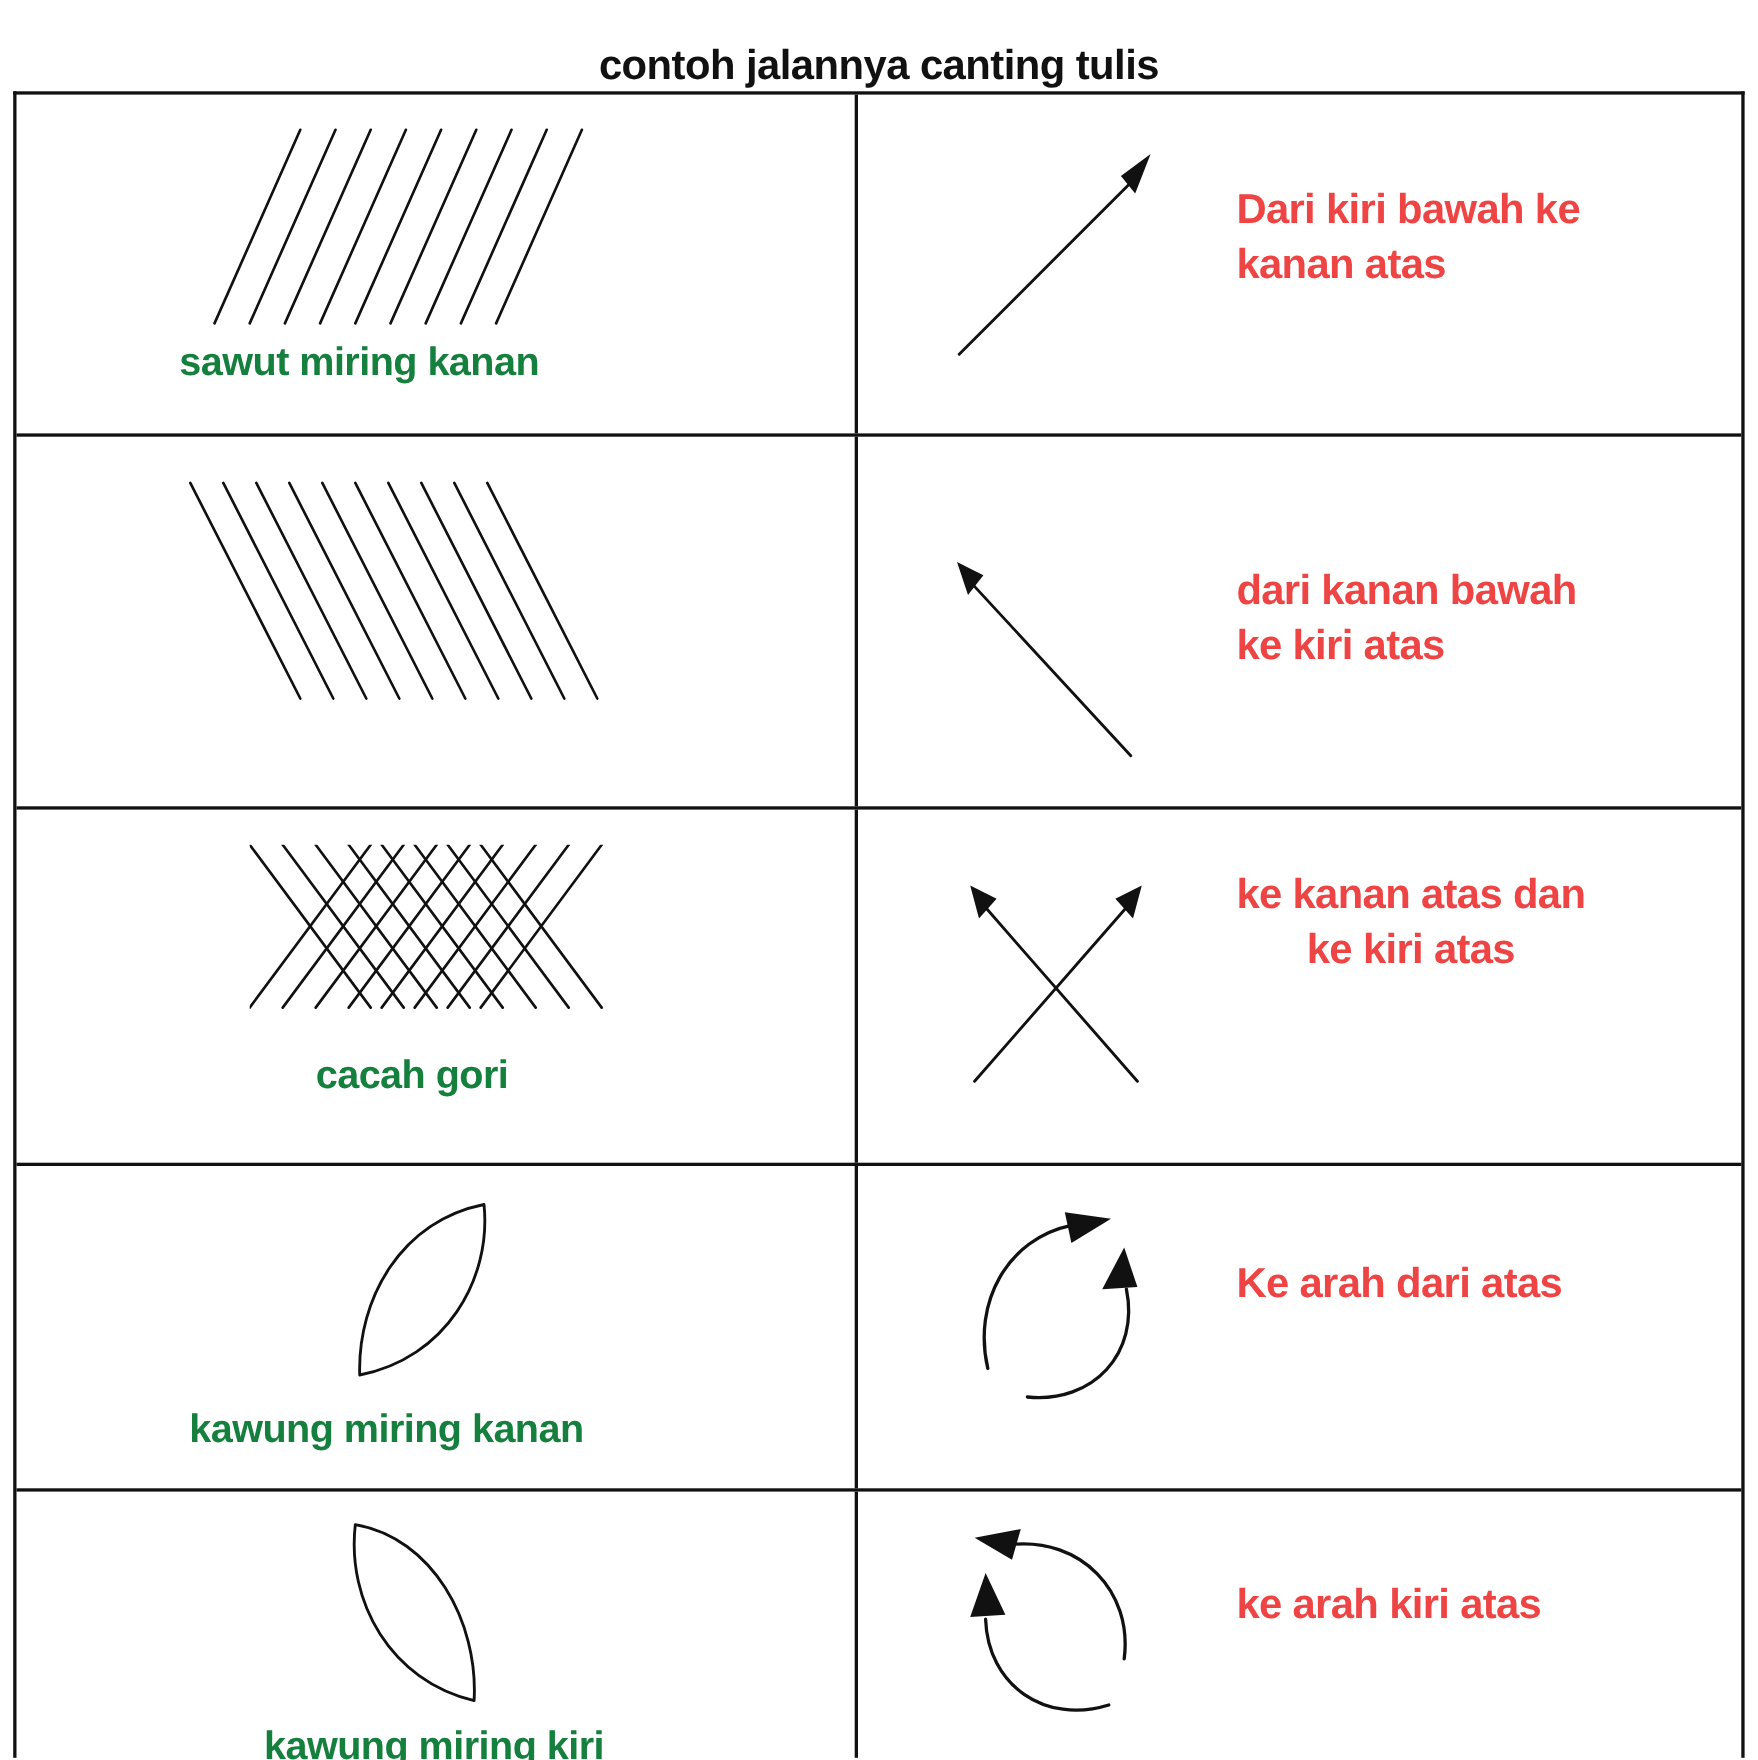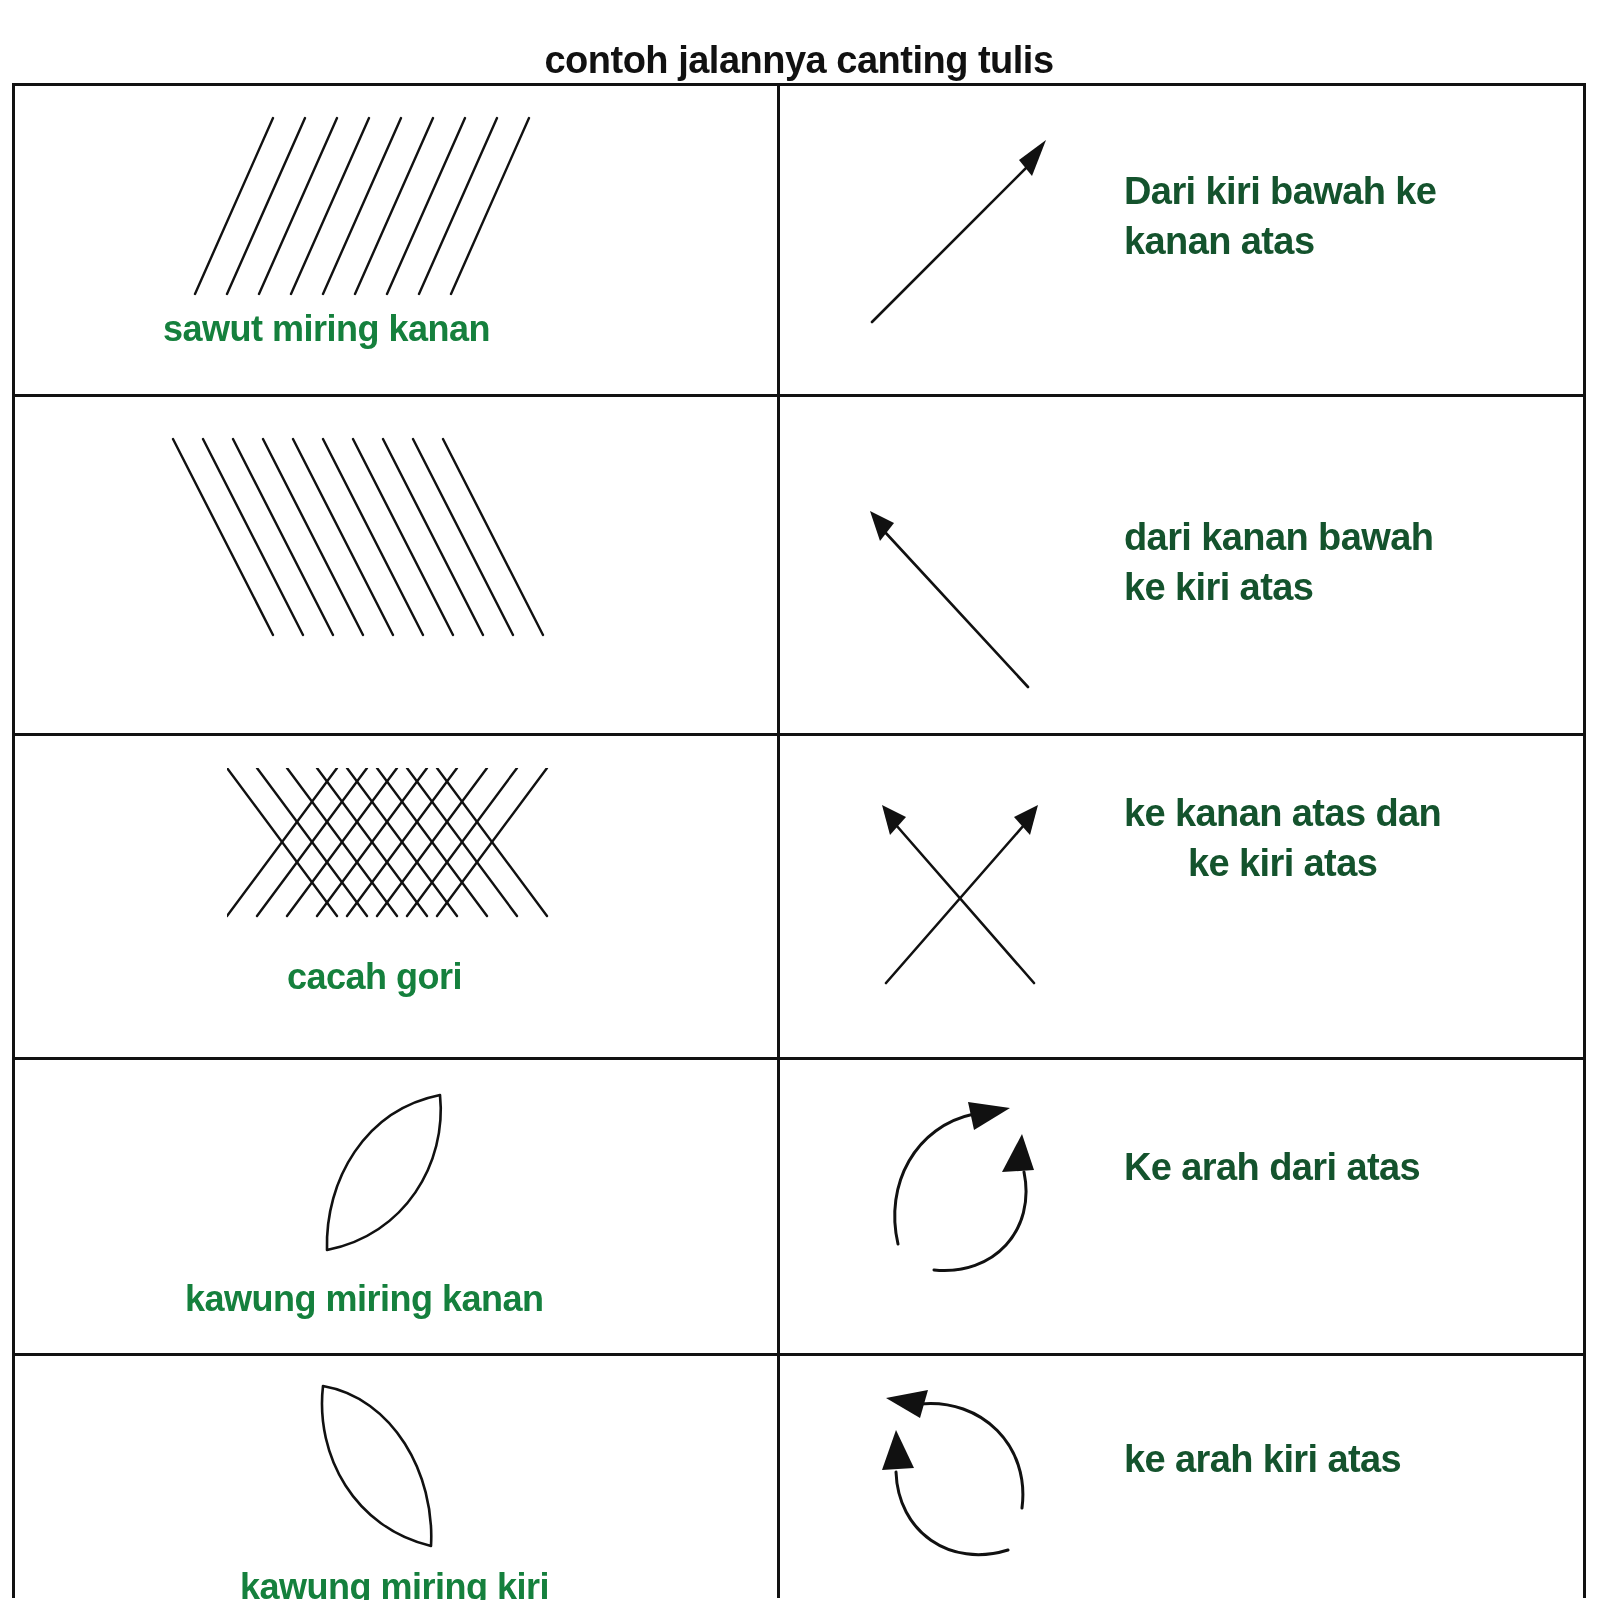--- a/index.html
+++ b/index.html
@@ -79,21 +79,21 @@
     letter-spacing: -0.5px;
     white-space: nowrap;
     color: #15803d;
   }
   .direction-text {
     position: absolute;
     font-size: 38px;
     font-weight: bold;
     letter-spacing: -0.6px;
     line-height: 50px;
-    color: #14532d;
+    color: #ef4444;
     white-space: pre-line;
   }
   .arrow-svg {
     position: absolute;
     display: block;
   }
 </style>
 </head>
 <body>
 
@@ -191,21 +191,21 @@
         <div class="direction-text" style="left:344px; top:52px;text-align:center;">ke kanan atas dan
 ke kiri atas</div>
       </div>
     </div>
 
     <div class="row" style="top:974px; height:296px;">
       <div class="cell-left">
         <svg class="pattern-svg" style="left:290px; top:25px;" width="190" height="170" viewBox="0 0 190 170">
           <path d="M 22,165 C 20,95 60,25 135,10 C 142,78 100,150 22,165 Z" fill="none" stroke="#111111" stroke-width="2.6" stroke-linejoin="round"></path>
         </svg>
-        <div class="motif-label" style="left:170px; top:218px;">kawung miring kanan</div>
+        <div class="motif-label" style="left:157px; top:218px;">kawung miring kanan</div>
       </div>
       <div class="cell-right">
         <svg class="arrow-svg" style="left:90px; top:20px;" width="200" height="200" viewBox="0 0 200 200">
           <path d="M 28,164 C 14,104 46,46 104,34" fill="none" stroke="#111111" stroke-width="3" stroke-linecap="round"></path>
           <polygon points="140,28 98,22 104,50" fill="#111111"></polygon>
           <path d="M 64,190 C 124,196 166,150 154,92" fill="none" stroke="#111111" stroke-width="3" stroke-linecap="round"></path>
           <polygon points="152,54 132,92 164,90" fill="#111111"></polygon>
         </svg>
         <div class="direction-text" style="left:344px; top:82px;">Ke arah dari atas</div>
       </div>

